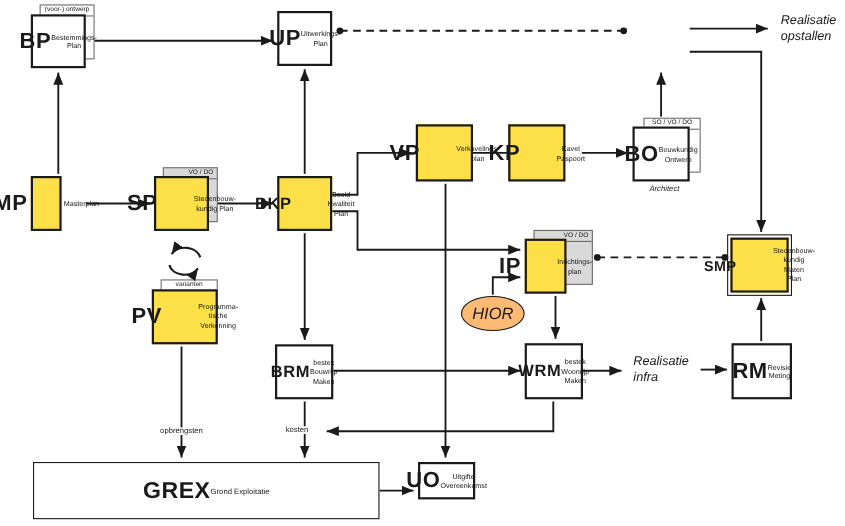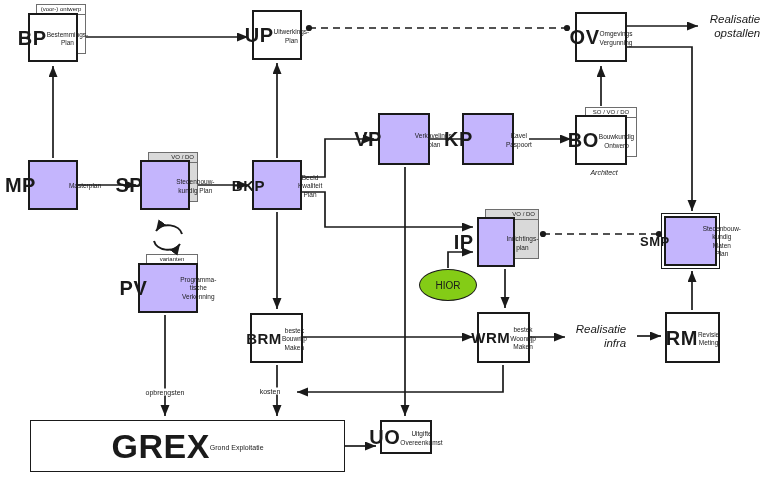--- a/index.html
+++ b/index.html
@@ -7,34 +7,34 @@
           font-family:"Liberation Sans","DejaVu Sans",sans-serif;color:#1a1a1a;}
   .layer{position:absolute;left:0;top:0;width:768px;height:478px;}
   svg.connectors{position:absolute;left:0;top:0;}
   .page{position:absolute;background:#ffffff;border:1px solid #6e6e6e;box-sizing:border-box;}
   .page.gray{background:#d9d9d9;}
   .tab{position:absolute;left:0;top:0;right:0;height:9px;line-height:9px;font-size:6px;
        text-align:center;border-bottom:1px solid #6e6e6e;white-space:nowrap;overflow:hidden;}
   .tab.right{text-align:right;padding-right:3px;}
   .node{position:absolute;background:#ffffff;border:2px solid #1a1a1a;box-sizing:border-box;
         display:flex;flex-direction:row;align-items:center;justify-content:center;text-align:center;}
-  .node.orange{background:#c4b5fd;gap:33px;}
+  .node.orange{background:#fde047;gap:33px;}
   .node.dbl{outline:1px solid #1a1a1a;outline-offset:2px;}
   .acr{font-weight:bold;font-size:20px;line-height:1;letter-spacing:0.5px;}
   .acr.m{font-size:15px;}
   .acr.s{font-size:13px;}
-  .acr.xl{font-size:34px;}
+  .acr.xl{font-size:21px;}
   .sub{font-size:6.5px;line-height:1.3;margin-top:3px;white-space:pre-line;}
   .note{position:absolute;font-size:7px;font-style:italic;transform:translate(-50%,-50%);white-space:nowrap;}
   .ann{position:absolute;font-size:11.5px;font-style:italic;transform:translate(-50%,-50%);
-       text-align:right;white-space:pre-line;line-height:1.2;}
+       text-align:left;white-space:pre-line;line-height:1.2;}
   .linelabel{position:absolute;font-size:7px;transform:translate(-50%,-50%);background:#ffffff;
        padding:0 2px;white-space:nowrap;}
-  .ellipse{position:absolute;border:1.5px solid #1a1a1a;border-radius:50%;background:#84cc16;
-       display:flex;align-items:center;justify-content:center;font-size:10px;box-sizing:border-box;}
+  .ellipse{position:absolute;border:1.5px solid #1a1a1a;border-radius:50%;background:#fdba74;
+       display:flex;align-items:center;justify-content:center;font-size:15px;box-sizing:border-box;font-style:italic;}
 </style>
 </head>
 <body>
 
 <div id="canvas">
 
   <div class="layer">
     <div class="page" style="left:36px;top:4px;width:50px;height:50px">
       <div class="tab">(voor-) ontwerp</div>
     </div>
@@ -102,27 +102,22 @@
       <div class="sub">Bestemmings-
 Plan</div>
     </div>
 
     <div class="node" style="left:252px;top:10px;width:50px;height:50px">
       <div class="acr">UP</div>
       <div class="sub">Uitwerkings-
 Plan</div>
     </div>
 
-    <div class="node" style="left:575px;top:12px;width:52px;height:50px">
-      <div class="acr">OV</div>
-      <div class="sub">Omgevings
-Vergunning</div>
-    </div>
-
-    <div class="node orange" style="left:28px;top:160px;width:50px;height:50px">
+
+    <div class="node orange" style="left:28px;top:160px;width:28px;height:50px">
       <div class="acr">MP</div>
       <div class="sub">Masterplan</div>
     </div>
 
     <div class="node orange" style="left:140px;top:160px;width:50px;height:50px">
       <div class="acr">SP</div>
       <div class="sub">Stedenbouw-
 kundig Plan</div>
     </div>
 

